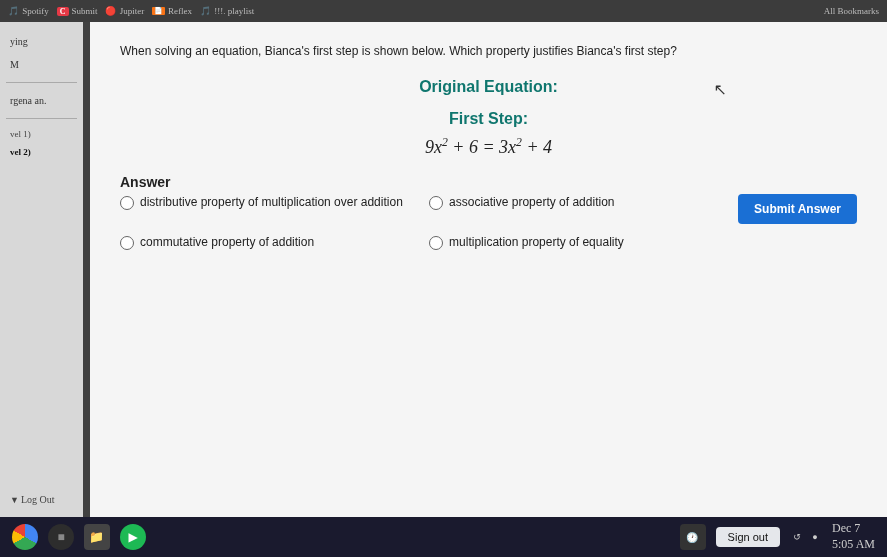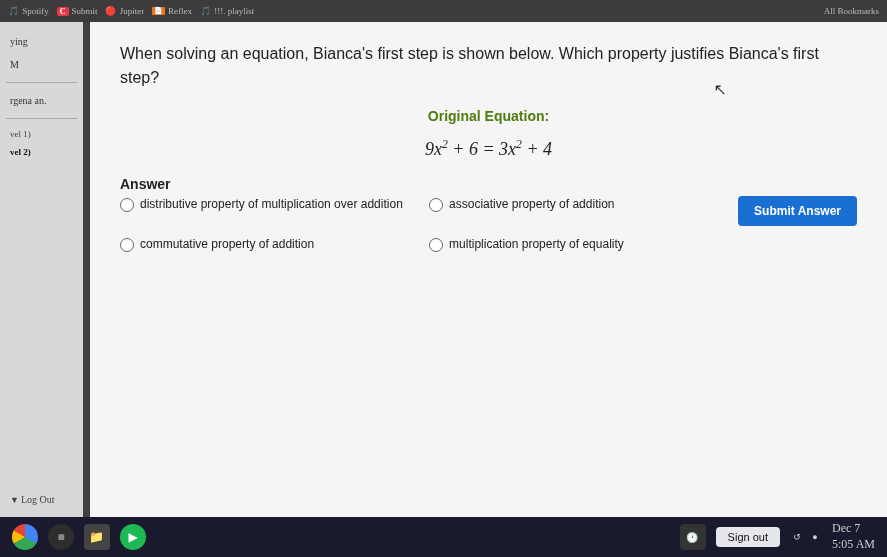--- a/index.html
+++ b/index.html
@@ -89,36 +89,36 @@
 
     
     .question-area {
       flex: 1;
       background: #f5f5f5;
       padding: 20px 30px;
       overflow-y: auto;
     }
 
     .question-text {
-      font-size: 16px;
+      font-size: 12px;
       color: #222;
       line-height: 1.5;
       margin-bottom: 18px;
       font-family: Arial, sans-serif;
     }
 
     .equation-section {
       text-align: center;
       margin-bottom: 14px;
     }
 
     .section-title {
-      font-size: 14px;
+      font-size: 16px;
       font-weight: bold;
-      color: #4d7c0f;
+      color: #0f766e;
       margin-bottom: 8px;
       font-family: Arial, sans-serif;
     }
 
     .equation {
       font-size: 18px;
       color: #222;
       font-style: italic;
       margin-bottom: 6px;
       font-family: 'Times New Roman', serif;
@@ -303,20 +303,21 @@
 
     <div class="cursor-arrow">↖</div>
 
     <p class="question-text">When solving an equation, Bianca's first step is shown below. Which property justifies Bianca's first step?</p>
 
     <div class="equation-section">
       <div class="section-title">Original Equation:</div>
     </div>
 
     <div class="equation-section">
+      <div class="section-title">First Step:</div>
       <div class="equation">
         9<i>x</i><sup>2</sup> + 6 = 3<i>x</i><sup>2</sup> + 4
       </div>
     </div>
 
     <div class="answer-section">
       <div class="answer-label">Answer</div>
       <div class="answer-grid">
 
         <div class="answer-option">

